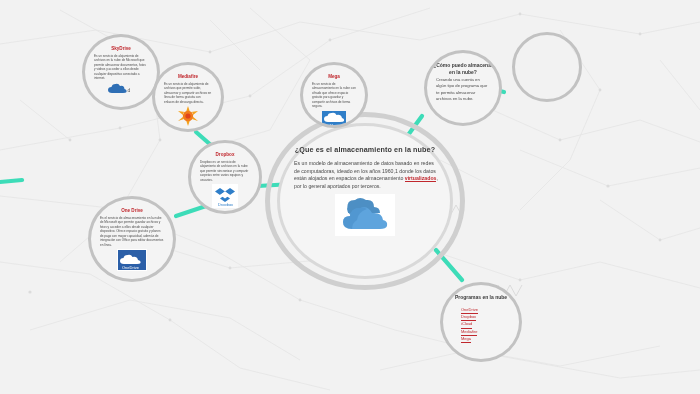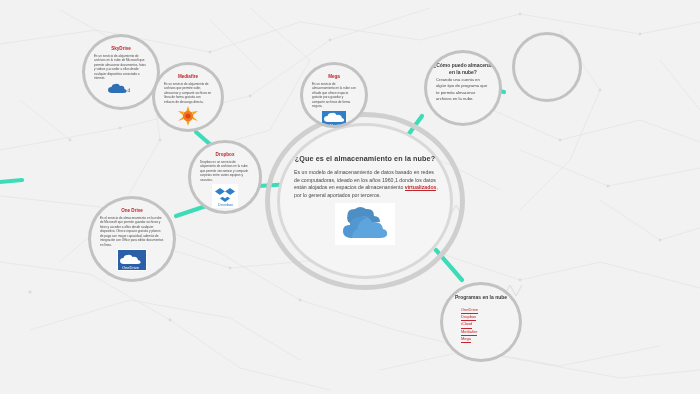--- a/index.html
+++ b/index.html
@@ -71,21 +71,21 @@
     flex-direction: column;
     align-items: center;
     box-sizing: border-box;
   }
   #center-title {
     font-size: 7.2px;
     font-weight: bold;
     color: #3a3a3a;
     text-align: center;
     line-height: 1.35;
-    margin-top: 16px;
+    margin-top: 7px;
     letter-spacing: .1px;
   }
   #center-body {
     font-size: 5.2px;
     color: #4a4a4a;
     text-align: left;
     line-height: 1.5;
     margin-top: 5px;
     width: 100%;
     padding-left: 3px;

